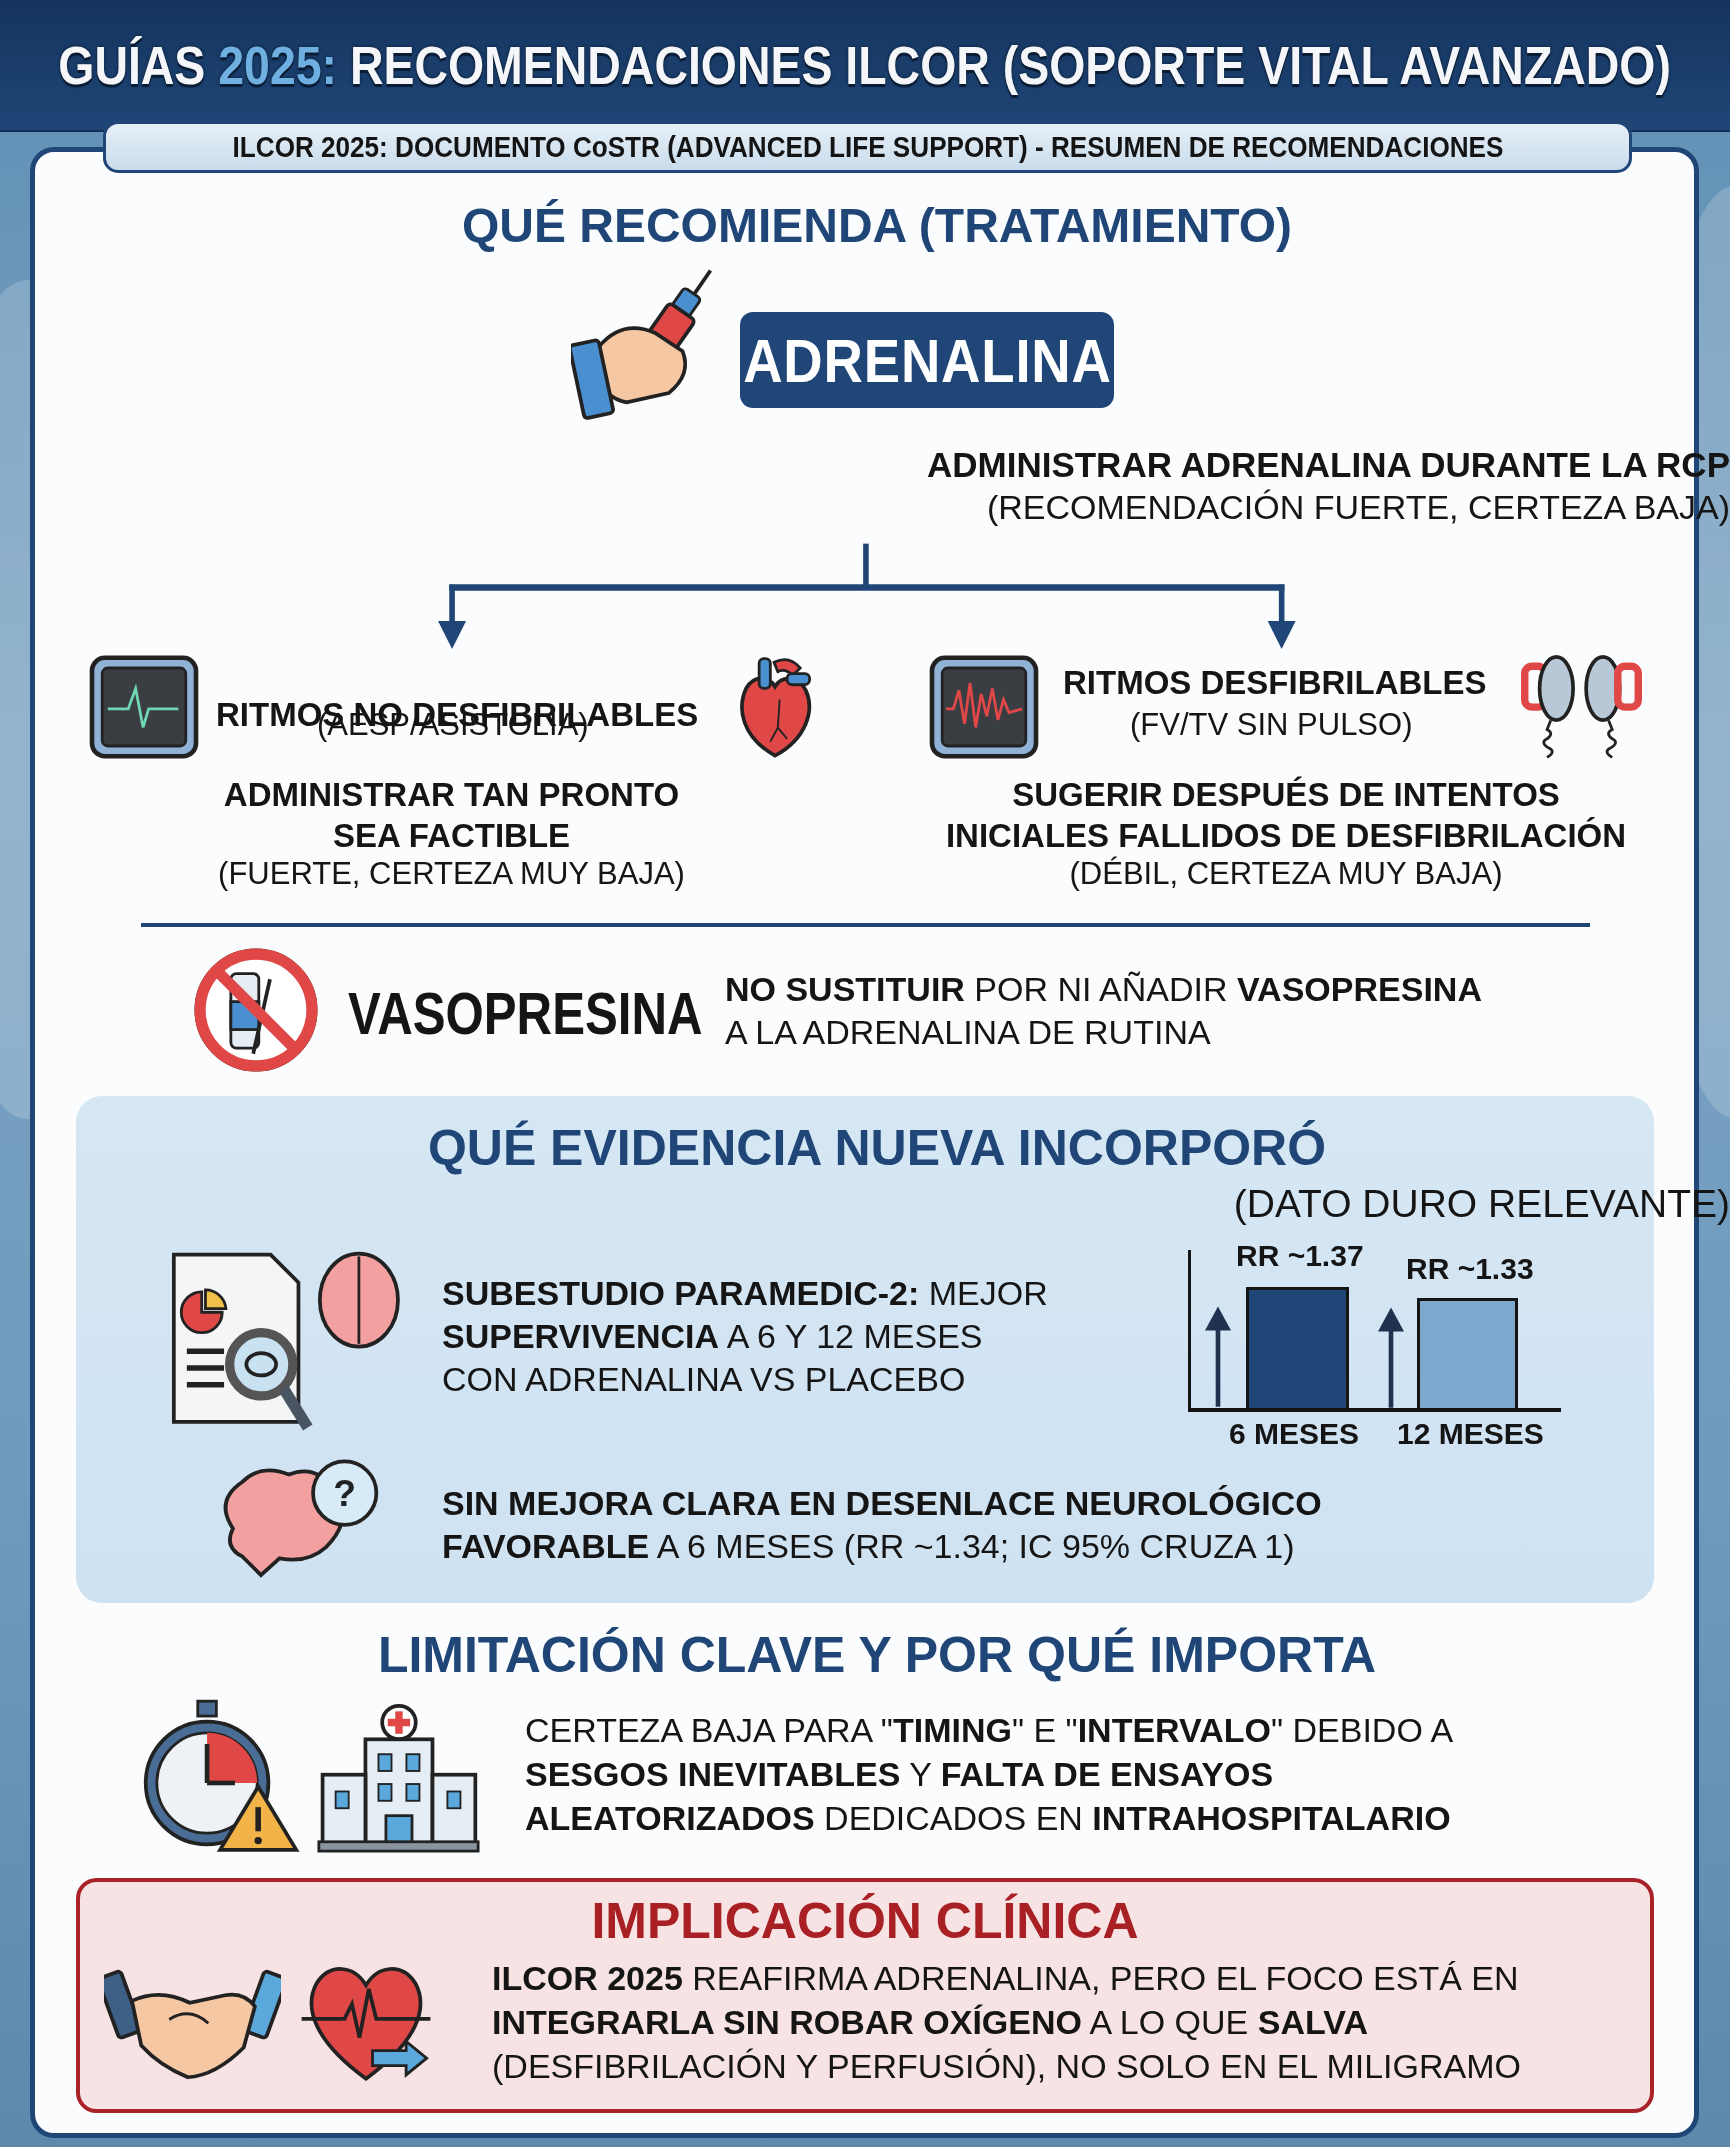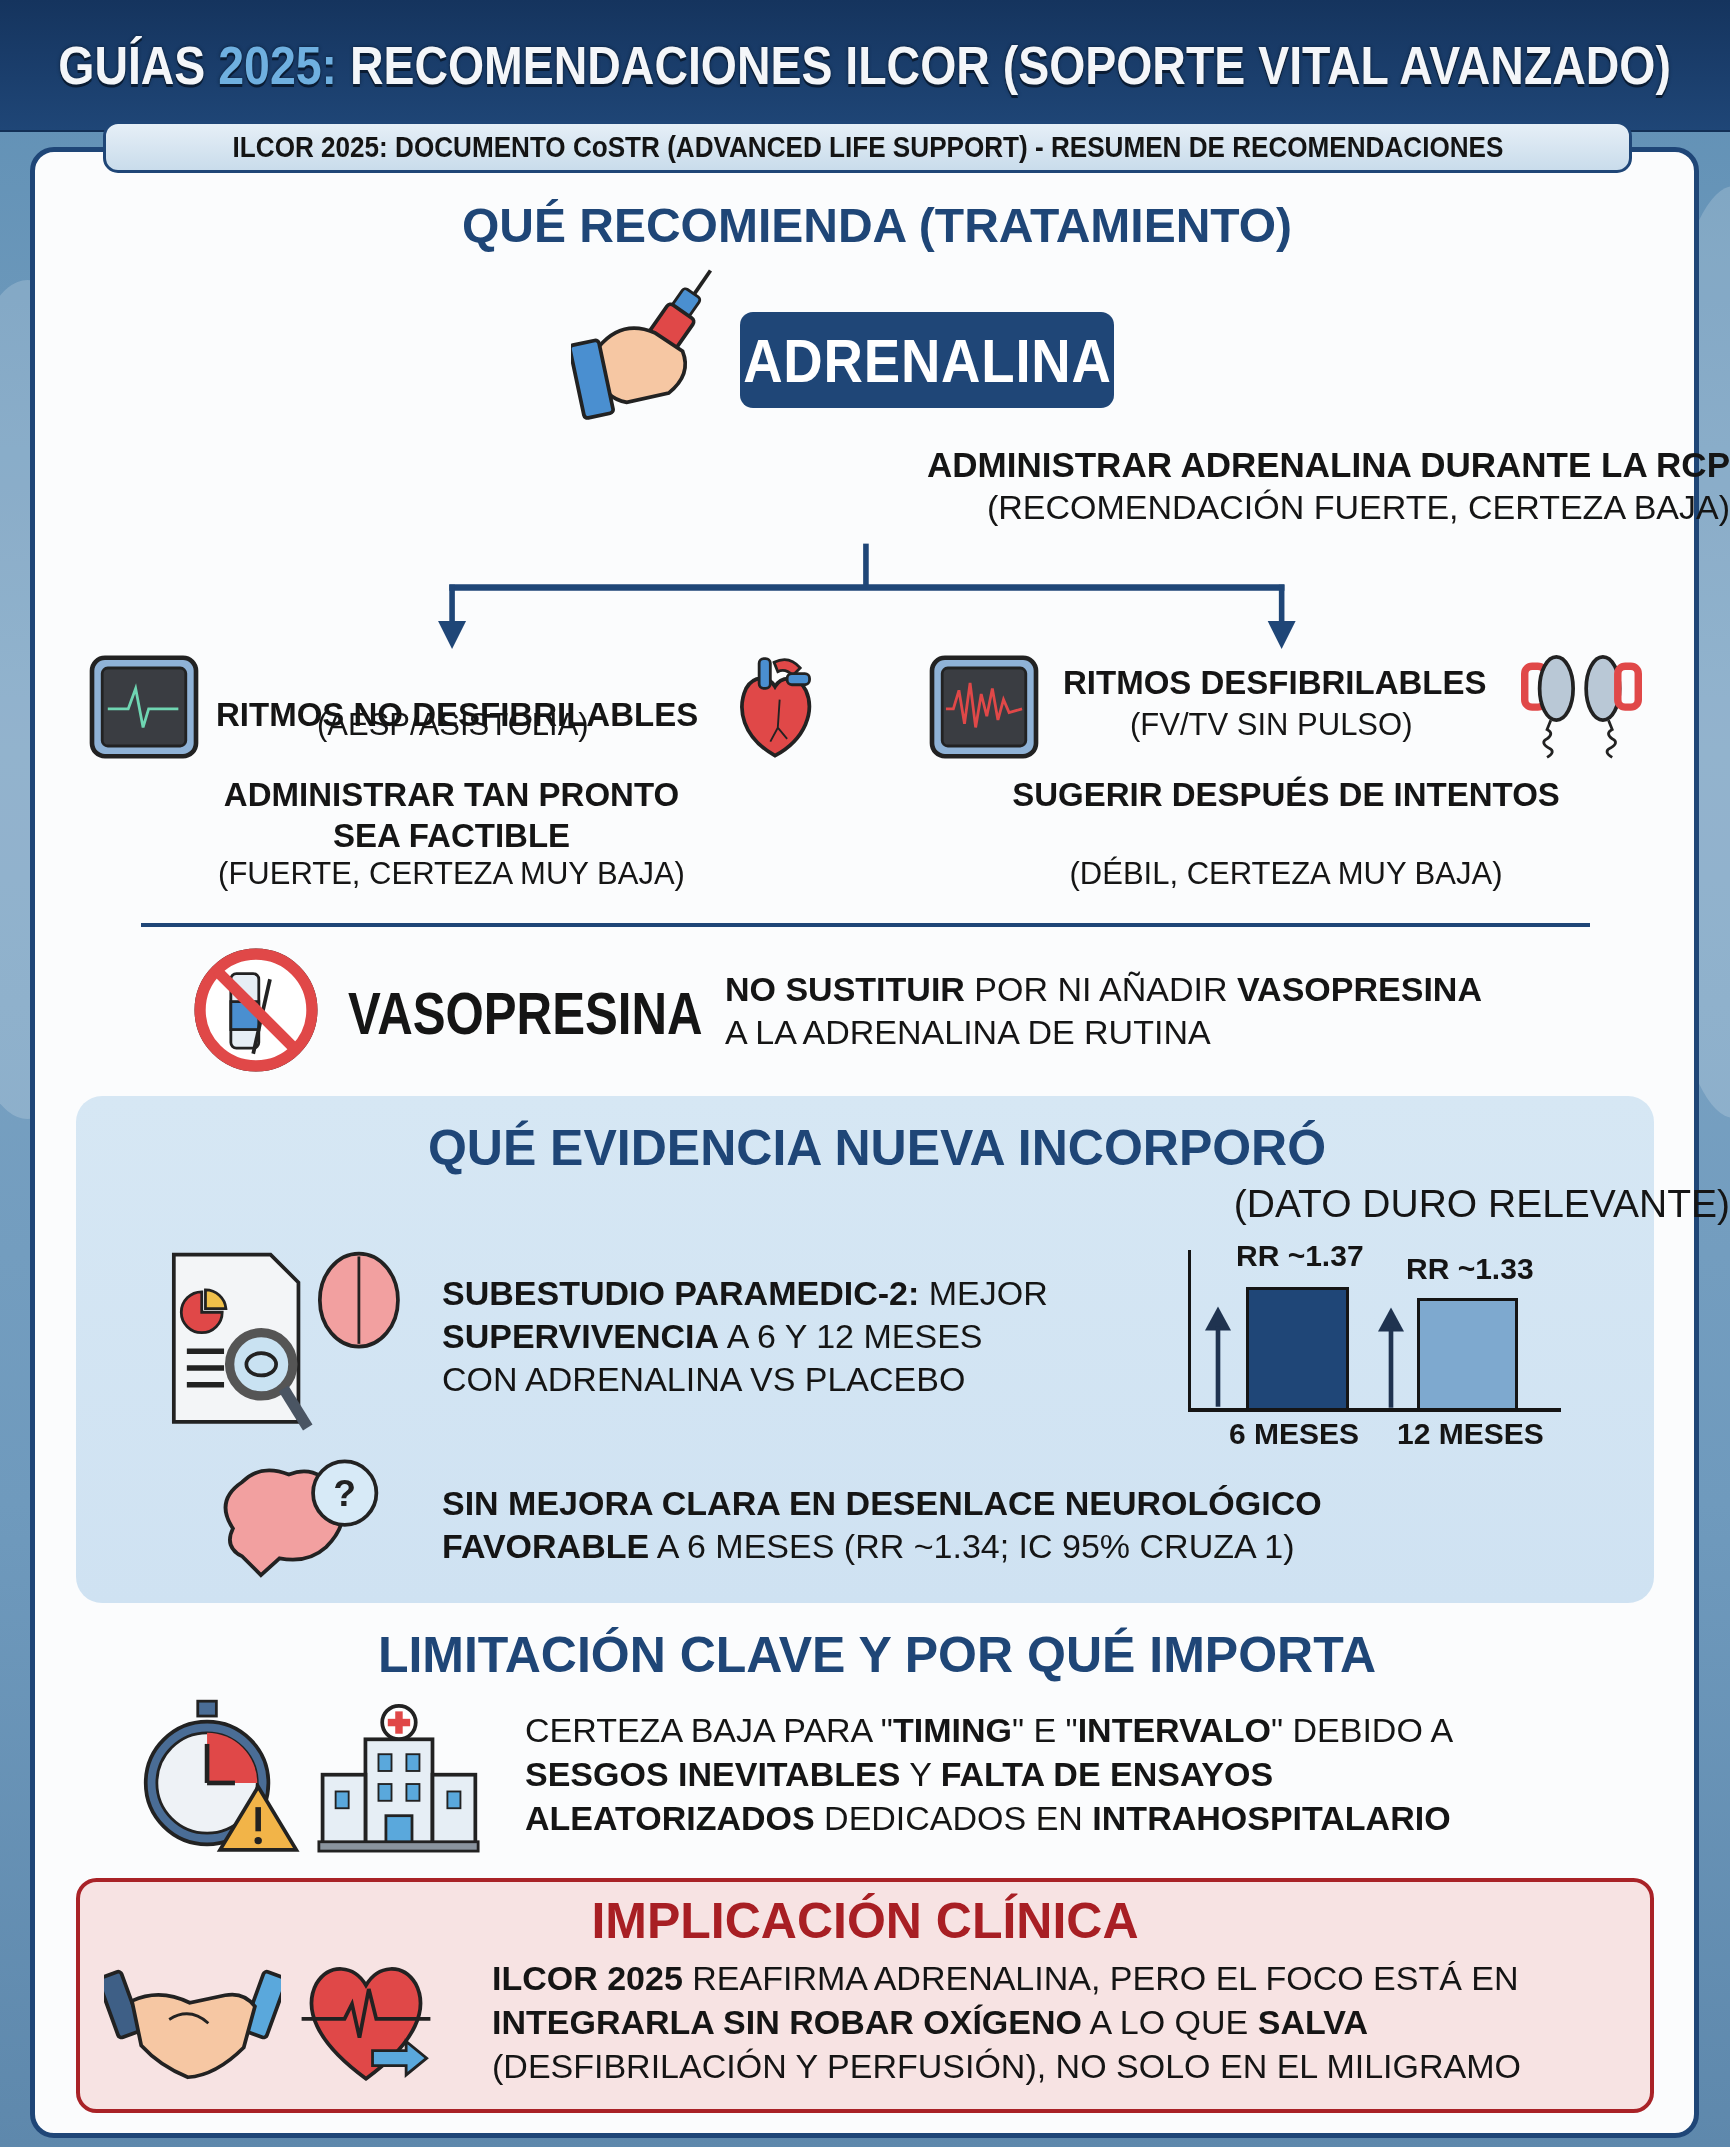--- a/index.html
+++ b/index.html
@@ -163,20 +163,21 @@
 <svg class="icon-abs" style="left:1521px;top:653px;width:121px;height:112px;" viewBox="0 0 130 120">
   <rect x="4" y="14" width="22" height="44" rx="8" fill="none" stroke="#e04848" stroke-width="8"></rect>
   <ellipse cx="38" cy="38" rx="18" ry="34" fill="#b9c8d6" stroke="#222" stroke-width="4"></ellipse>
   <ellipse cx="88" cy="38" rx="18" ry="34" fill="#b9c8d6" stroke="#222" stroke-width="4"></ellipse>
   <rect x="104" y="14" width="22" height="44" rx="8" fill="none" stroke="#e04848" stroke-width="8"></rect>
   <path d="M32 72 L28 82 Q36 86 28 92 Q20 96 30 102 Q38 106 28 112" fill="none" stroke="#222" stroke-width="3"></path>
   <path d="M94 72 L98 82 Q90 86 98 92 Q106 96 96 102 Q88 106 98 112" fill="none" stroke="#222" stroke-width="3"></path>
 </svg>
 <div class="rhythm-action" style="left:904px;top:774px;width:764px;">
   <div>SUGERIR DESPUÉS DE INTENTOS</div>
+  <div>INICIALES FALLIDOS DE DESFIBRILACIÓN</div>
 </div>
 <div class="rhythm-grade" style="left:904px;top:856px;width:764px;">(DÉBIL, CERTEZA MUY BAJA)</div>
 
 <div class="divider"></div>
 
 <svg class="icon-abs" style="left:186px;top:942px;width:140px;height:136px;" viewBox="0 0 150 146">
   <circle cx="75" cy="73" r="64" fill="#fff" stroke="#222" stroke-width="4"></circle>
   <rect x="48" y="34" width="30" height="80" rx="6" fill="#e6eef5" stroke="#222" stroke-width="3"></rect>
   <rect x="48" y="64" width="30" height="30" fill="#4a8fd0" stroke="#222" stroke-width="3"></rect>
   <line x1="90" y1="40" x2="72" y2="120" stroke="#222" stroke-width="4"></line>

